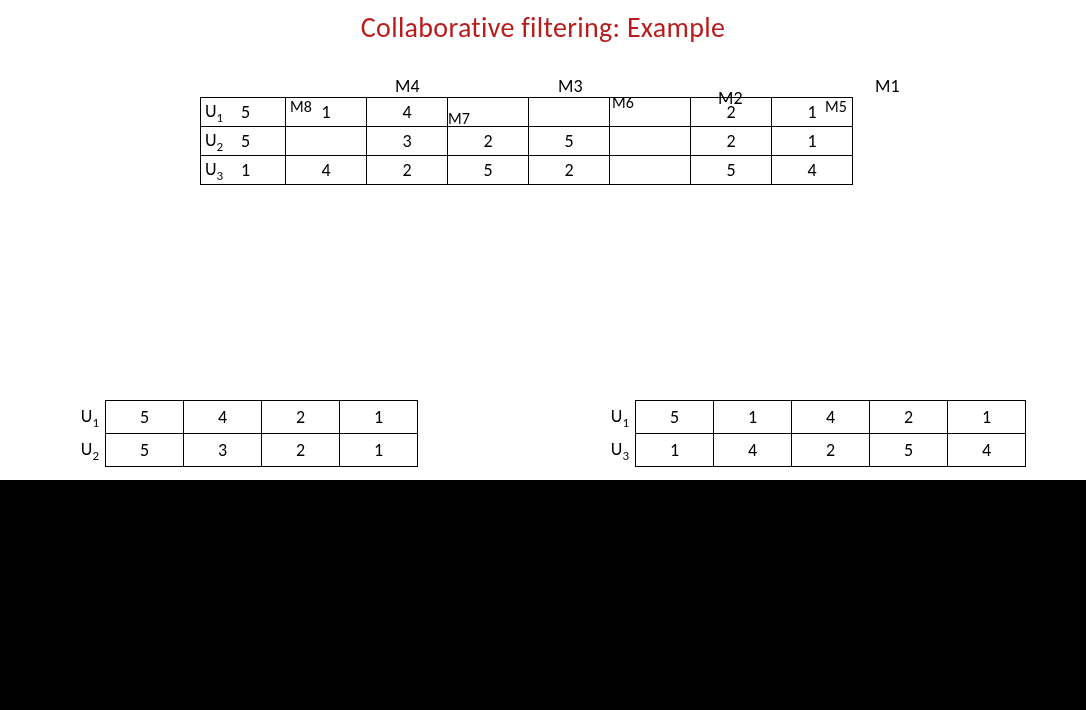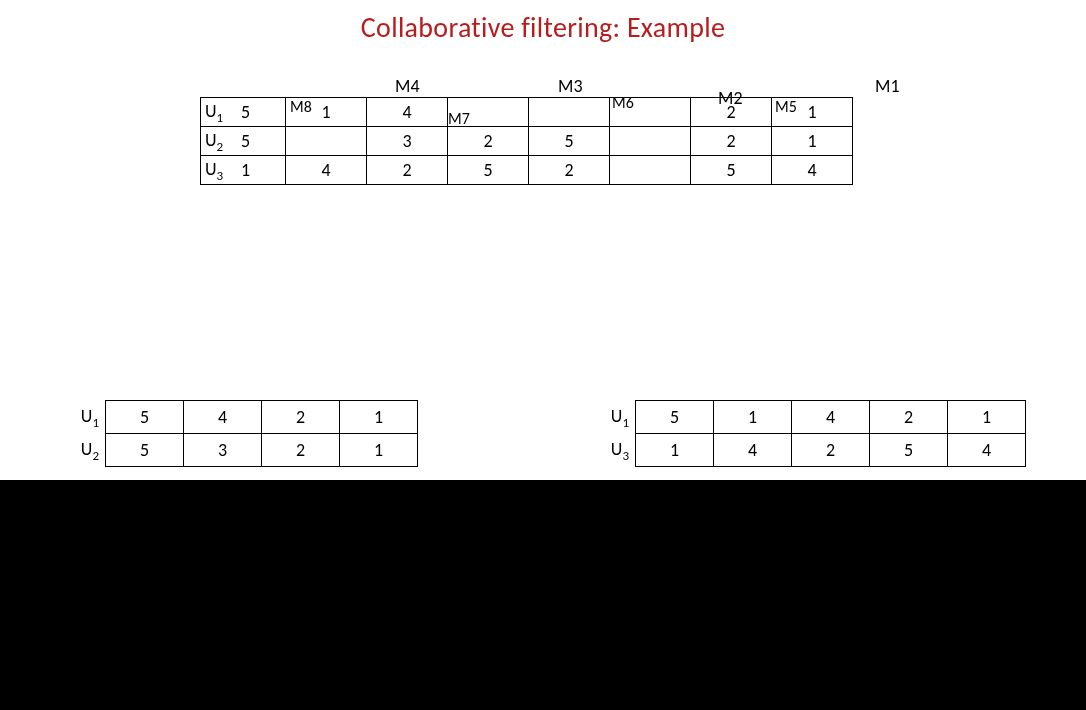--- a/index.html
+++ b/index.html
@@ -33,21 +33,21 @@
   <div class="main-area">
 
     <div class="mlabel" style="left:395px;top:0">M4</div>
     <div class="mlabel" style="left:558px;top:0">M3</div>
     <div class="mlabel" style="left:718px;top:12px">M2</div>
     <div class="mlabel" style="left:875px;top:0">M1</div>
 
     <div class="murm" style="left:290px;top:22px">M8</div>
     <div class="murm" style="left:448px;top:34px">M7</div>
     <div class="murm" style="left:612px;top:18px">M6</div>
-    <div class="murm" style="left:775px;top:22px">M5</div>
+    <div class="murm" style="left:825px;top:22px">M5</div>
 
     <div class="table-wrap">
       <table class="mwide">
         <tbody>
             <tr>
           <td class="ucol">U<span class="sub">1</span></td>
           <td class="ucol2">5</td>
           <td class="wcol">1</td>
           <td class="wcol">4</td>
           <td class="wcol"></td>

